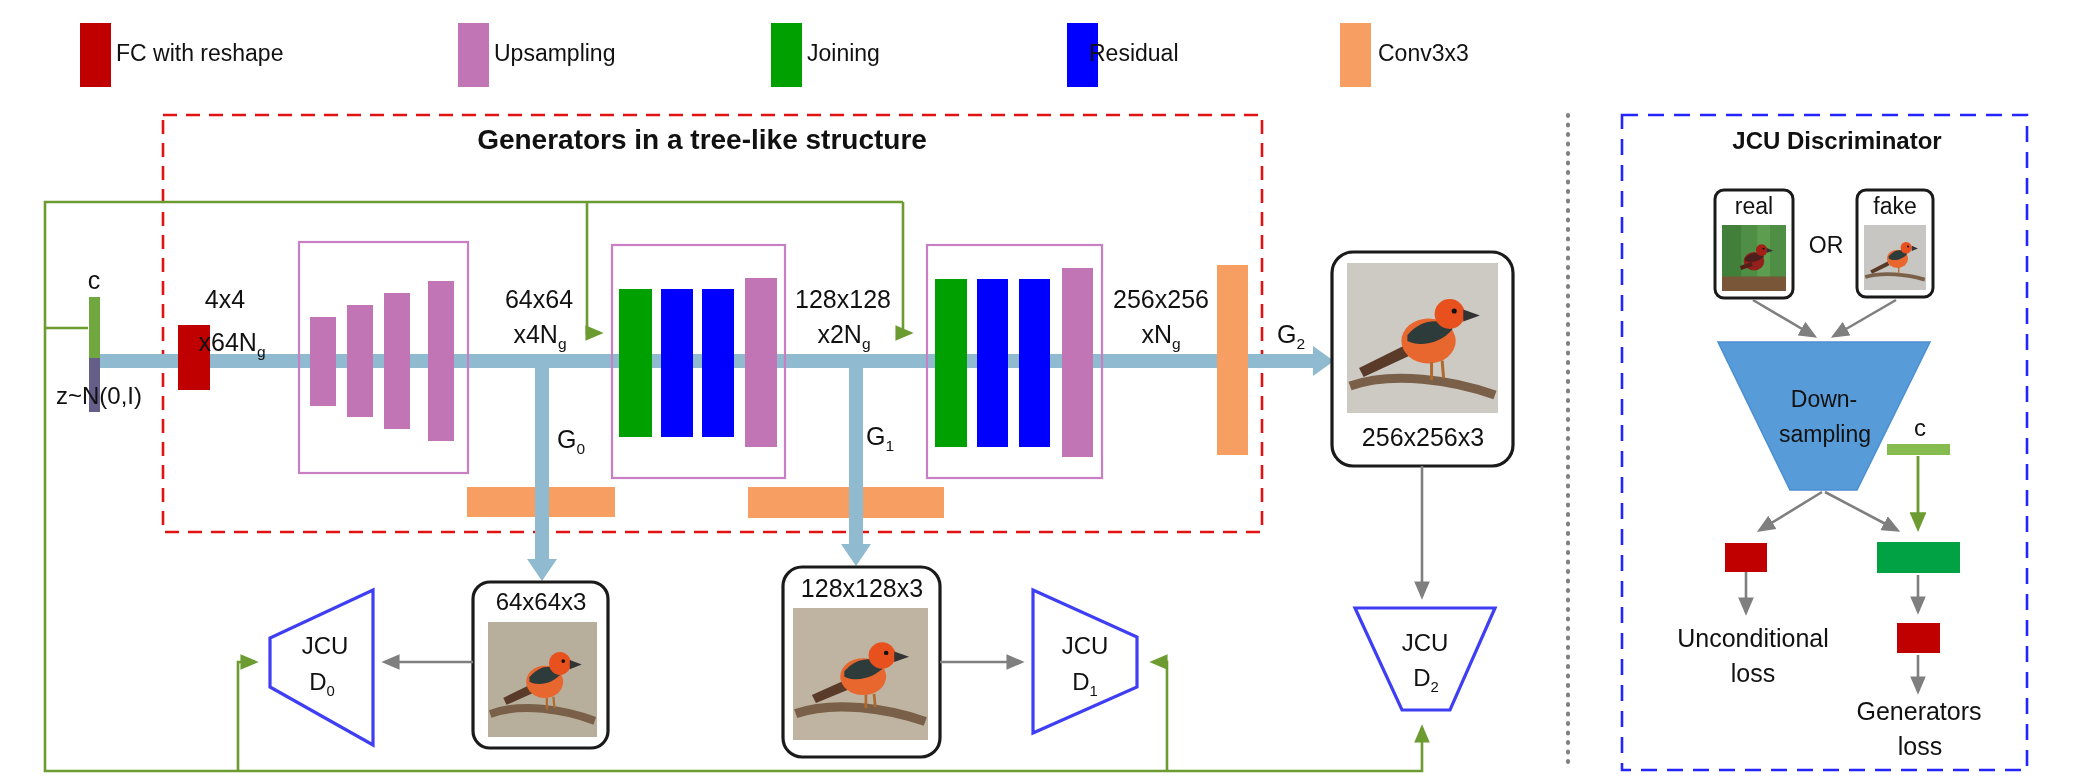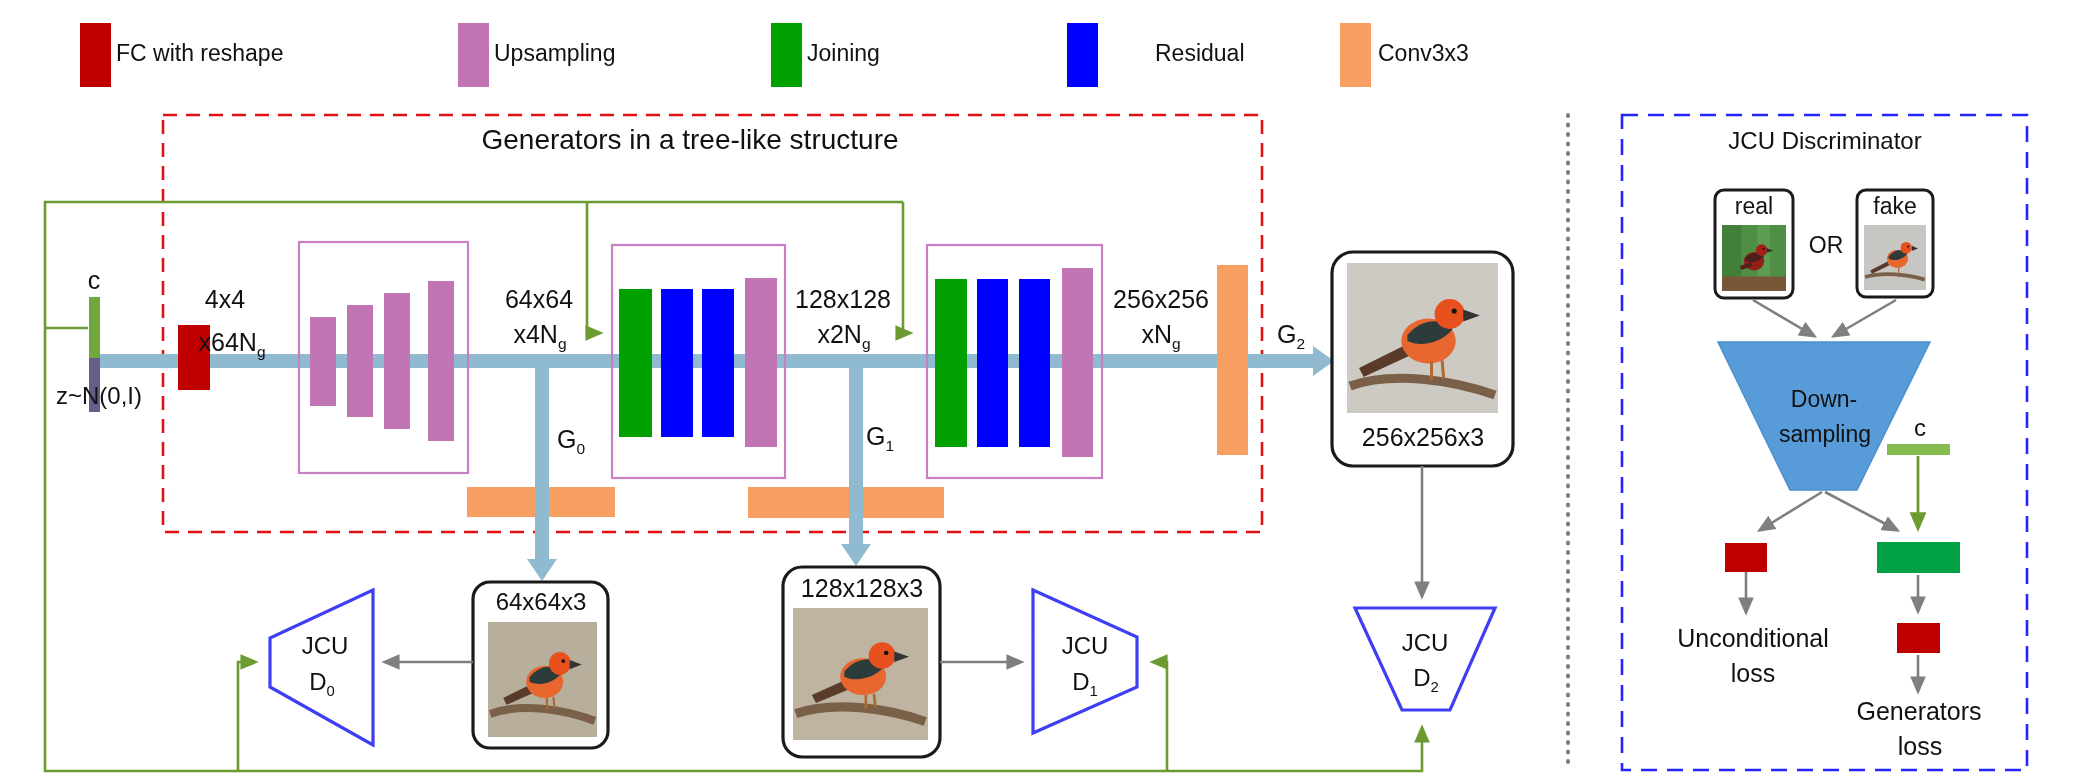--- a/index.html
+++ b/index.html
@@ -1,21 +1,21 @@
 <!DOCTYPE html>
 <html><head>
 <meta charset="utf-8">
 <style>
   html,body{margin:0;padding:0;background:#ffffff;}
   #scene{position:relative;width:2084px;height:783px;background:#ffffff;overflow:hidden;
          font-family:"Liberation Sans", sans-serif;color:#111;}
   #gfx{position:absolute;left:0;top:0;z-index:1;}
   .t{position:absolute;z-index:2;font-size:25px;line-height:1.1;white-space:nowrap;}
   .ctr{transform:translateX(-50%);text-align:center;}
-  .bold{font-weight:400;}
+  .bold{font-weight:700;margin-left:12px;}
   .f23{font-size:23px;} .f24{font-size:24px;} .f28{font-size:28px;} .f27{font-size:24px;}
   sub{font-size:0.62em;}
   .sw{position:absolute;z-index:2;width:31px;height:64px;top:23px;}
   .c-fc{background:#C00000;} .c-up{background:#C175B5;} .c-join{background:#00A000;}
   .c-res{background:#0000FE;} .c-conv{background:#F79E63;}
 </style>
 </head>
 <body>
 
 <div id="scene">
@@ -194,21 +194,21 @@
     <rect x="1897" y="623" width="43" height="30" fill="#C00000"></rect>
   </svg>
 
   <div class="sw c-fc" style="left:80px"></div>
   <div class="t f23" style="left:116px;top:41px">FC with reshape</div>
   <div class="sw c-up" style="left:458px"></div>
   <div class="t f23" style="left:494px;top:41px">Upsampling</div>
   <div class="sw c-join" style="left:771px"></div>
   <div class="t f23" style="left:807px;top:41px">Joining</div>
   <div class="sw c-res" style="left:1067px"></div>
-  <div class="t f23" style="left:1155px;top:41px">Residual</div>
+  <div class="t f23" style="left:1089px;top:41px">Residual</div>
   <div class="sw c-conv" style="left:1340px"></div>
   <div class="t f23" style="left:1378px;top:41px">Conv3x3</div>
 
   <div class="t f28 bold ctr" style="left:690px;top:125px">Generators in a tree-like structure</div>
   <div class="t ctr" style="left:94px;top:267px">c</div>
   <div class="t f24" style="left:56px;top:383px">z~N(0,I)</div>
 
   <div class="t ctr" style="left:225px;top:286px">4x4</div>
   <div class="t ctr" style="left:232px;top:329px"><span>x64N</span><sub>g</sub></div>
   <div class="t ctr" style="left:539px;top:286px">64x64</div>

